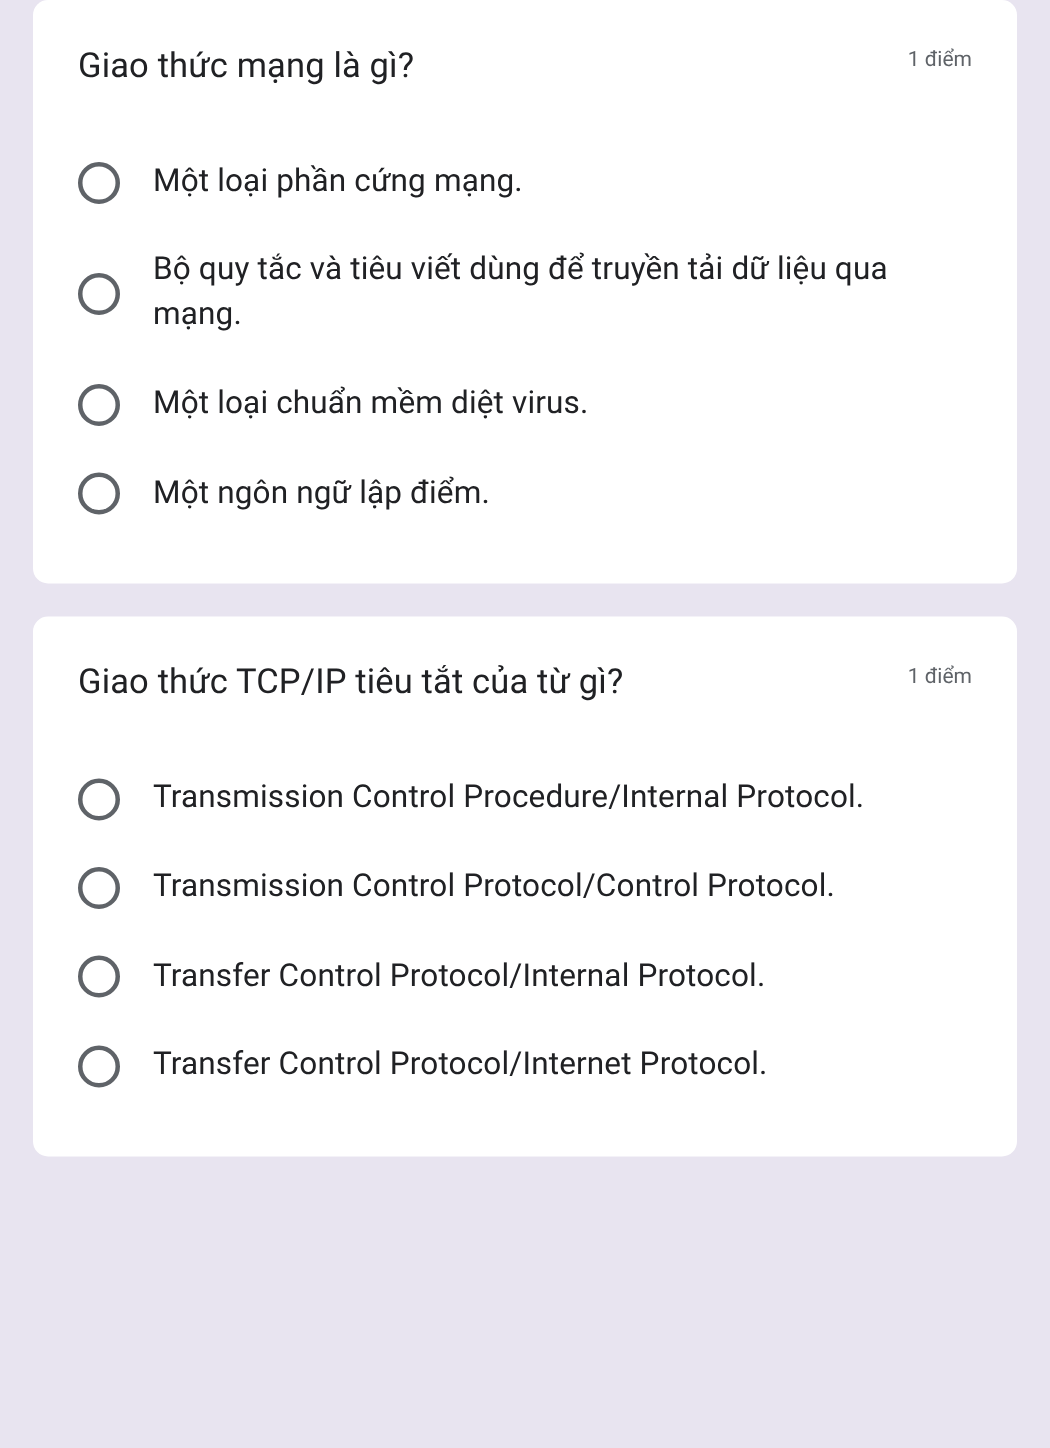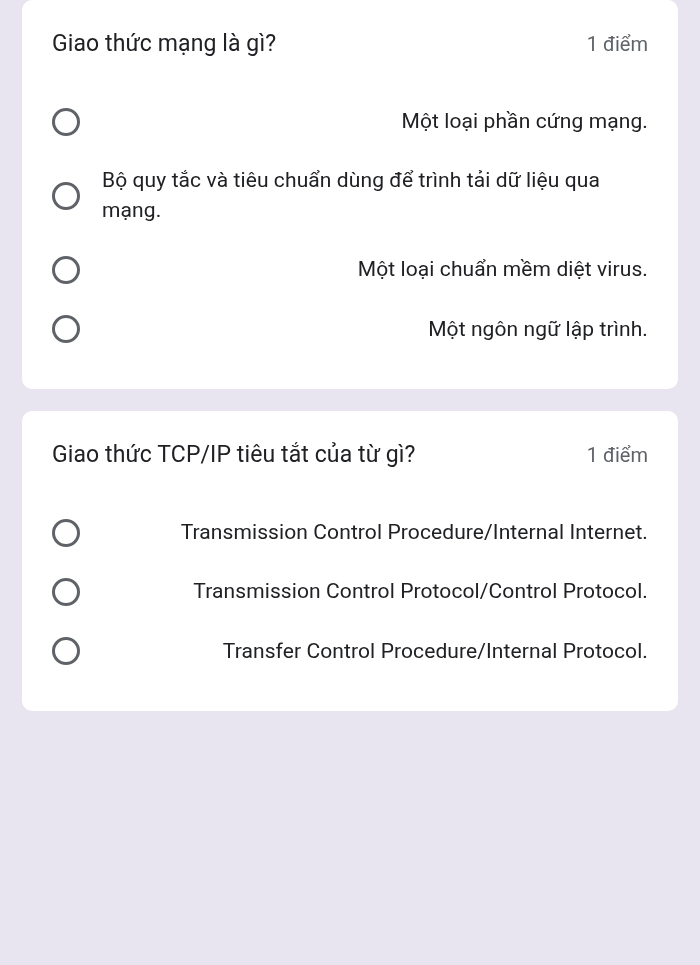--- a/index.html
+++ b/index.html
@@ -29,36 +29,35 @@
     }
     .question-title {
       font-size: 23px;
       font-weight: 400;
       color: #202124;
       flex: 1;
       padding-right: 20px;
       letter-spacing: 0.1px;
     }
     .question-points {
-      font-size: 20px;
+      font-size: 14px;
       color: #5f6368;
       white-space: nowrap;
       margin-top: 2px;
     }
     .options-list {
       display: flex;
       flex-direction: column;
       gap: 0;
     }
     .option-row {
       display: flex;
       align-items: center;
       gap: 22px;
       padding: 15px 0;
-      justify-content: space-between;
     }
     .radio-outer {
       width: 28px;
       height: 28px;
       min-width: 28px;
       border: 3px solid #5f6368;
       border-radius: 50%;
       background: transparent;
       cursor: pointer;
       display: flex;
@@ -80,45 +79,49 @@
     <div class="question-title">Giao thức mạng là gì?</div>
     <div class="question-points">1 điểm</div>
   </div>
   <div class="options-list">
     <div class="option-row">
       <div class="radio-outer"></div>
       <div class="option-label">Một loại phần cứng mạng.</div>
     </div>
     <div class="option-row">
       <div class="radio-outer"></div>
-      <div class="option-label">Bộ quy tắc và tiêu chuẩn dùng để trình tải dữ liệu qua mạng.</div>
+      <div class="option-label">Bộ quy tắc và tiêu viết dùng để truyền tải dữ liệu qua mạng.</div>
     </div>
     <div class="option-row">
       <div class="radio-outer"></div>
       <div class="option-label">Một loại chuẩn mềm diệt virus.</div>
     </div>
     <div class="option-row">
       <div class="radio-outer"></div>
-      <div class="option-label">Một ngôn ngữ lập trình.</div>
+      <div class="option-label">Một ngôn ngữ lập điểm.</div>
     </div>
   </div>
 </div>
 
 <div class="question-card">
   <div class="question-header">
     <div class="question-title">Giao thức TCP/IP tiêu tắt của từ gì?</div>
     <div class="question-points">1 điểm</div>
   </div>
   <div class="options-list">
     <div class="option-row">
       <div class="radio-outer"></div>
-      <div class="option-label">Transmission Control Procedure/Internal Internet.</div>
+      <div class="option-label">Transmission Control Procedure/Internal Protocol.</div>
     </div>
     <div class="option-row">
       <div class="radio-outer"></div>
       <div class="option-label">Transmission Control Protocol/Control Protocol.</div>
     </div>
     <div class="option-row">
       <div class="radio-outer"></div>
-      <div class="option-label">Transfer Control Procedure/Internal Protocol.</div>
+      <div class="option-label">Transfer Control Protocol/Internal Protocol.</div>
+    </div>
+    <div class="option-row">
+      <div class="radio-outer"></div>
+      <div class="option-label">Transfer Control Protocol/Internet Protocol.</div>
     </div>
   </div>
 </div>
 
 </body></html>

